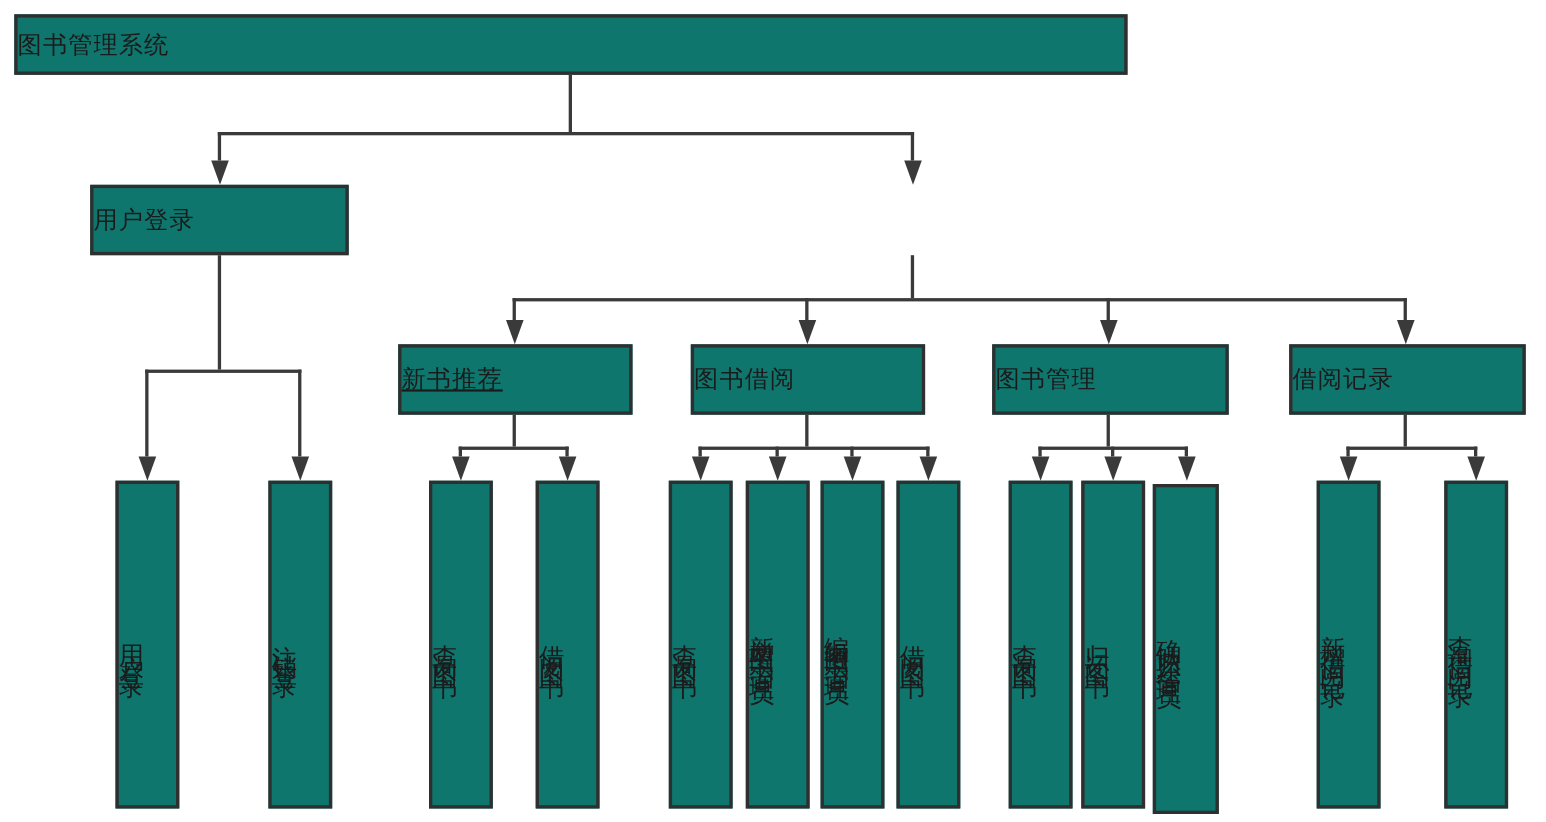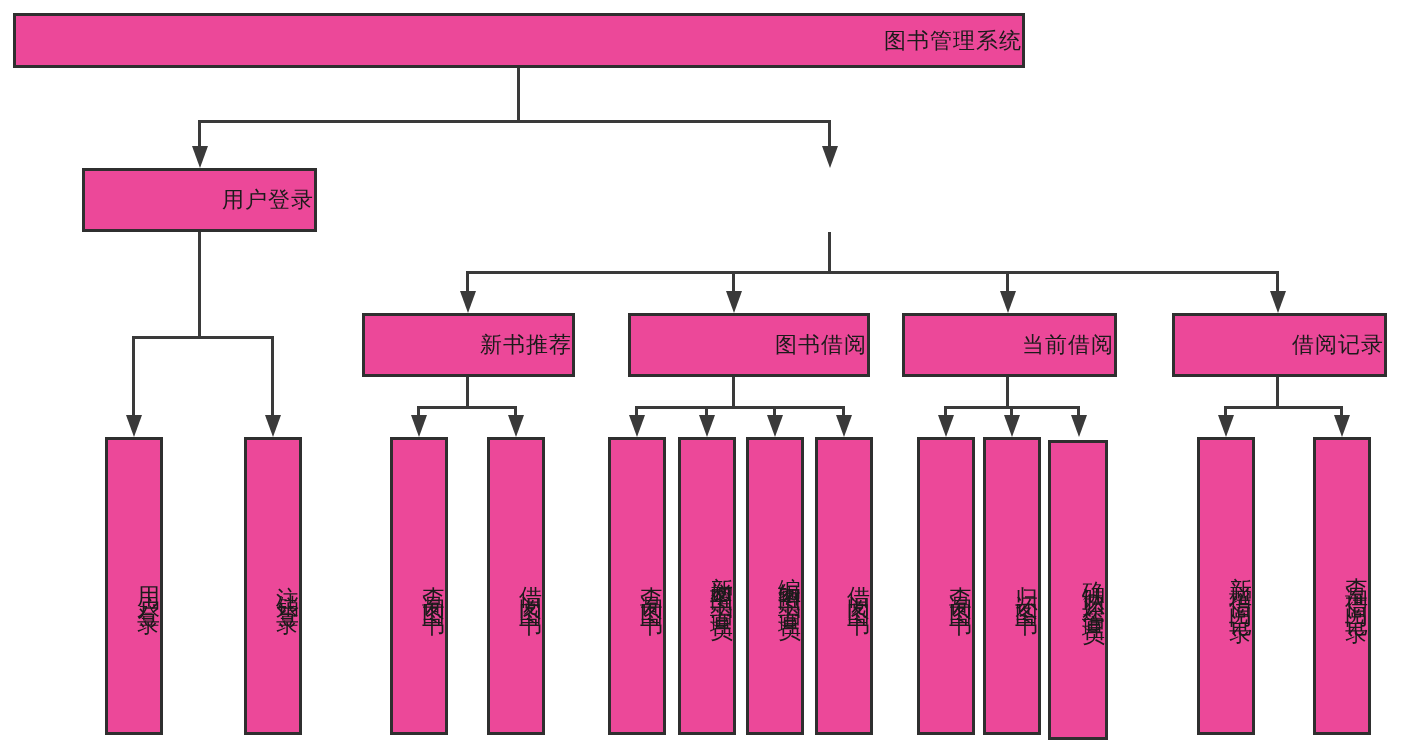--- a/index.html
+++ b/index.html
@@ -1,22 +1,22 @@
 <!DOCTYPE html>
 <html><head>
 <meta charset="utf-8">
 <style>
   html,body{margin:0;padding:0;background:#ffffff;}
   .canvas{
     position:relative;width:1405px;height:747px;background:#ffffff;
     font-family:"Liberation Sans","DejaVu Sans",sans-serif;overflow:hidden;
   }
   .box{
-    position:absolute;box-sizing:border-box;background:#ec4899;
-    border:3px solid #2f2f2f;display:flex;align-items:center;justify-content:flex-end;
+    position:absolute;box-sizing:border-box;background:#0f766e;
+    border:3px solid #2f2f2f;display:flex;align-items:center;justify-content:flex-start;
     color:#1b1b1b;
   }
   .hbox{font-size:22px;letter-spacing:1px;white-space:nowrap;}
   .root{font-size:22px;}
   .vbox span{
     writing-mode:vertical-rl;text-orientation:mixed;
     font-size:23px;letter-spacing:9px;line-height:1;white-space:nowrap;
   }
   .vbox.tight span{letter-spacing:6px;}
   .vl,.hl,.ar{position:absolute;background:#3a3a3a;}
@@ -56,28 +56,28 @@
   <div class="ar" style="left:132px;top:336px;height:79px;"></div>
   <div class="ar" style="left:271px;top:336px;height:79px;"></div>
 
   <div class="vl" style="left:828px;top:232px;height:39px;"></div>
   <div class="hl" style="left:466px;top:271px;width:813px;"></div>
   <div class="ar" style="left:466px;top:271px;height:20px;"></div>
   <div class="ar" style="left:732px;top:271px;height:20px;"></div>
   <div class="ar" style="left:1006px;top:271px;height:20px;"></div>
   <div class="ar" style="left:1276px;top:271px;height:20px;"></div>
 
-  <div class="box hbox" style="left:362px;top:313px;width:213px;height:64px;">
+  <div class="box hbox" style="left:362px;top:313px;width:213px;height:64px;text-decoration:underline;">
     <span>新书推荐</span>
   </div>
-  <div class="box hbox" style="left:628px;top:313px;width:242px;height:64px;font-family:Liberation Mono, monospace;">
+  <div class="box hbox" style="left:628px;top:313px;width:213px;height:64px;font-family:Liberation Mono, monospace;">
     <span>图书借阅</span>
   </div>
   <div class="box hbox" style="left:902px;top:313px;width:215px;height:64px;">
-    <span>当前借阅</span>
+    <span>图书管理</span>
   </div>
   <div class="box hbox" style="left:1172px;top:313px;width:215px;height:64px;">
     <span>借阅记录</span>
   </div>
 
   <div class="vl" style="left:466px;top:377px;height:29px;"></div>
   <div class="hl" style="left:417px;top:406px;width:100px;"></div>
   <div class="ar" style="left:417px;top:406px;height:9px;"></div>
   <div class="ar" style="left:514px;top:406px;height:9px;"></div>
 

